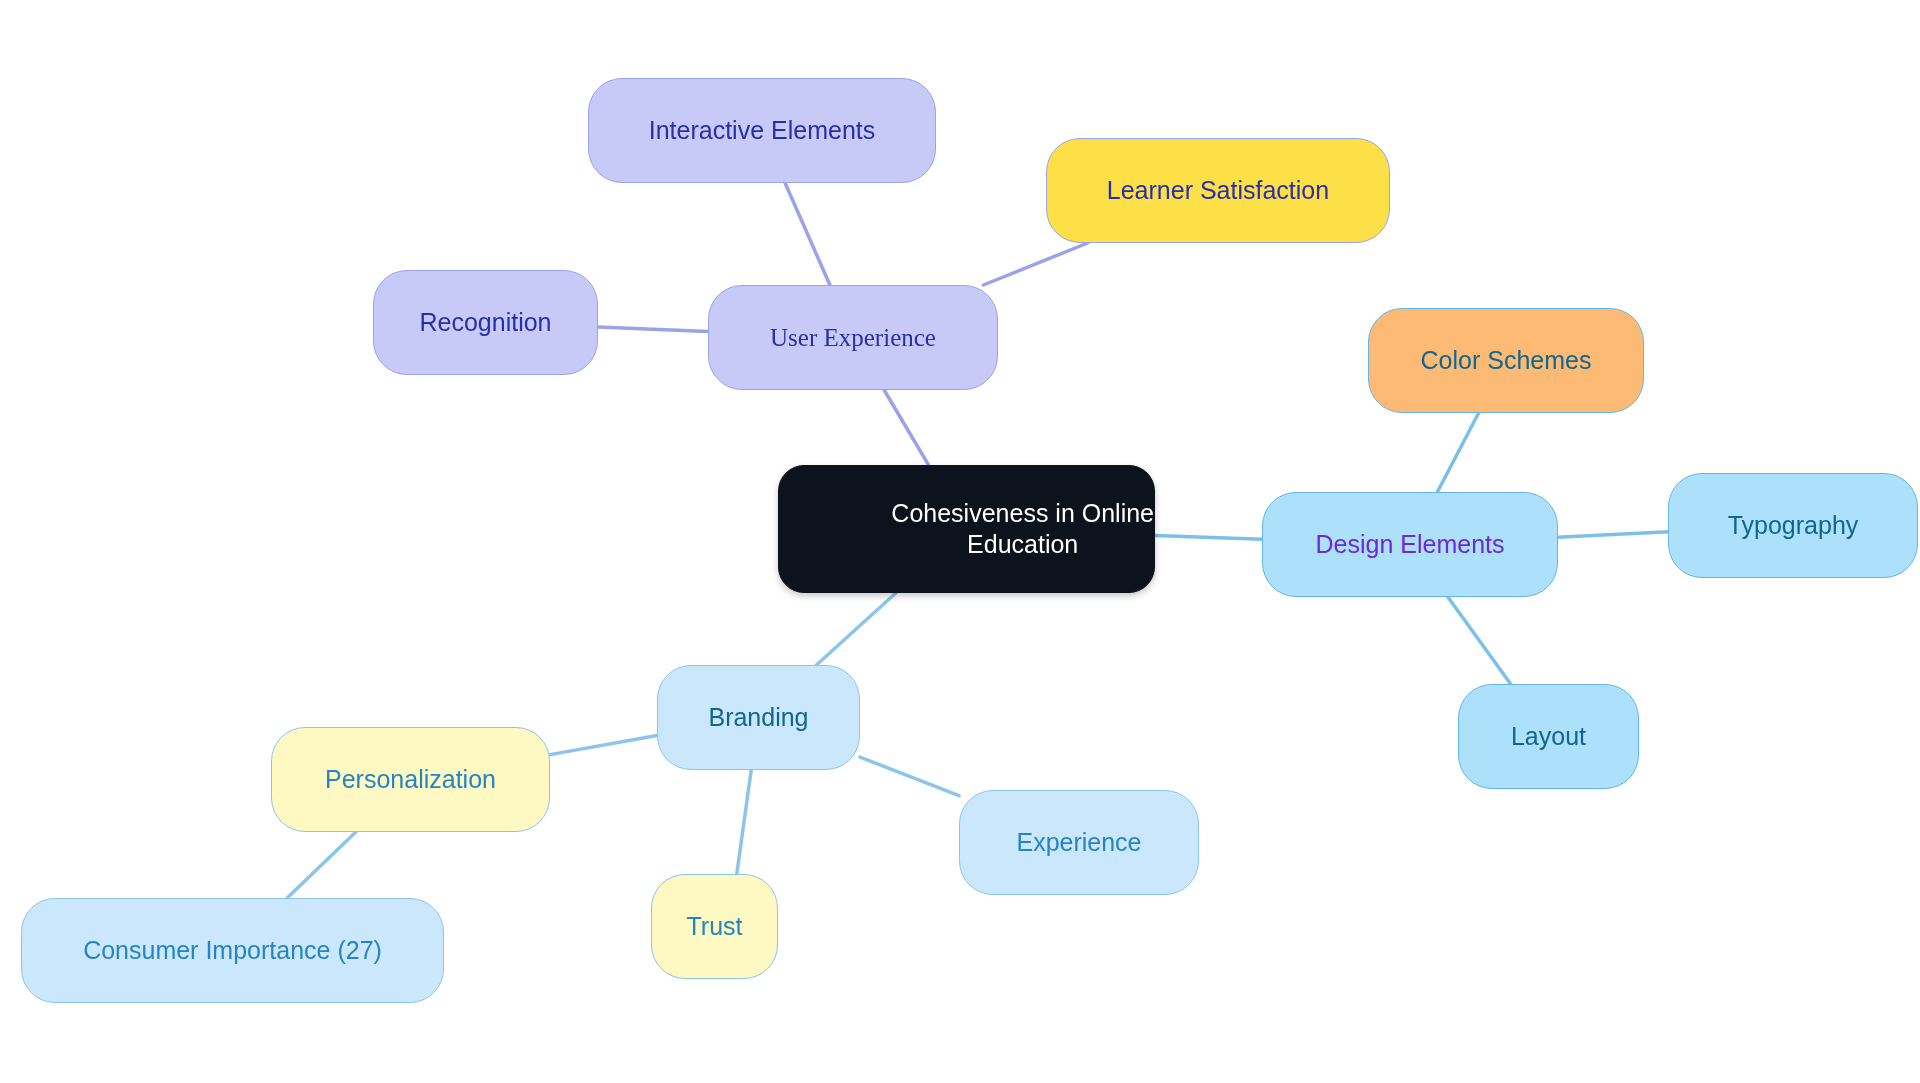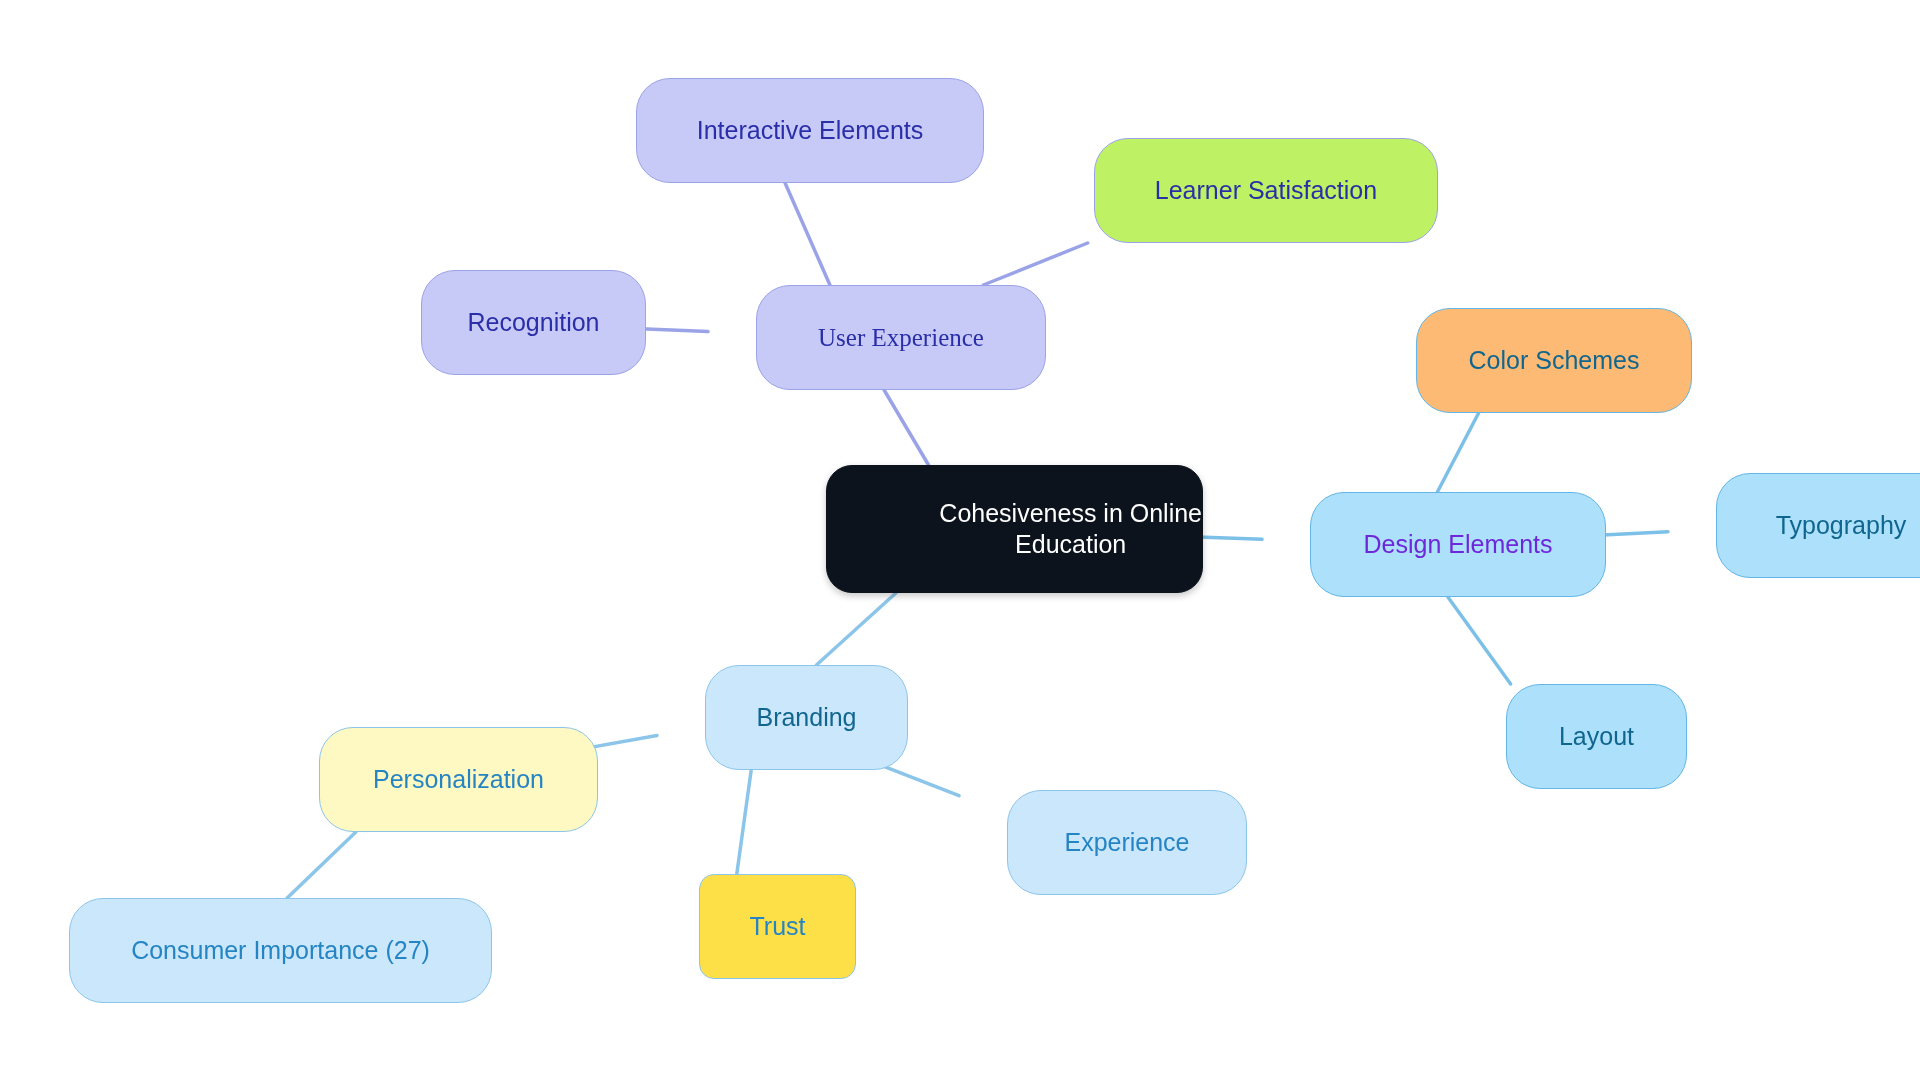--- a/index.html
+++ b/index.html
@@ -27,21 +27,20 @@
     position: absolute;
     box-sizing: border-box;
     display: flex;
     align-items: center;
     justify-content: center;
     text-align: center;
     border-style: solid;
     border-width: 1px;
     line-height: 1.25;
     white-space: pre-line;
-    margin-left: 48px;
   }
   .node-root {
     background: #0d131c;
     border-color: #0d131c;
     color: #ffffff;
     border-radius: 26px;
     font-size: 25px;
     box-shadow: 0 3px 7px rgba(0,0,0,0.22);
     justify-content: flex-end;
   }
@@ -105,25 +104,25 @@
       <line x1="657" y1="735.5833333333334" x2="550" y2="754.6465517241379" stroke="#8cc5ea" stroke-width="3.5" stroke-linecap="round"></line>
       <line x1="751.2153110047847" y1="770" x2="736.7846889952153" y2="874" stroke="#8cc5ea" stroke-width="3.5" stroke-linecap="round"></line>
       <line x1="860" y1="757.0865834633386" x2="959" y2="795.698127925117" stroke="#8cc5ea" stroke-width="3.5" stroke-linecap="round"></line>
       <line x1="355.85087719298247" y1="832" x2="287.14912280701753" y2="898" stroke="#8cc5ea" stroke-width="3.5" stroke-linecap="round"></line>
     </svg>
   <div id="node-layer">
       <div class="node node-root" style="left: 778px; top: 465px; width: 377px; height: 128px; background: rgb(13, 19, 28); color: rgb(255, 255, 255);"><span>Cohesiveness in Online
 Education</span></div>
       <div class="node node-ux" style="left: 708px; top: 285px; width: 290px; height: 105px; background: rgb(199, 201, 247); border-color: rgb(155, 163, 232); color: rgb(42, 46, 168); font-family: Liberation Serif, serif;"><span>User Experience</span></div>
       <div class="node node-ux-leaf" style="left: 588px; top: 78px; width: 348px; height: 105px; background: rgb(199, 201, 247); border-color: rgb(155, 163, 232); color: rgb(42, 46, 168);"><span>Interactive Elements</span></div>
-      <div class="node node-ux-leaf" style="left: 1046px; top: 138px; width: 344px; height: 105px; background: #bef264; border-color: rgb(155, 163, 232); color: rgb(42, 46, 168);"><span>Learner Satisfaction</span></div>
+      <div class="node node-ux-leaf" style="left: 1046px; top: 138px; width: 344px; height: 105px; background: #fde047; border-color: rgb(155, 163, 232); color: rgb(42, 46, 168);"><span>Learner Satisfaction</span></div>
       <div class="node node-ux-leaf" style="left: 373px; top: 270px; width: 225px; height: 105px; background: rgb(199, 201, 247); border-color: rgb(155, 163, 232); color: rgb(42, 46, 168);"><span>Recognition</span></div>
       <div class="node node-design" style="left: 1262px; top: 492px; width: 296px; height: 105px; background: rgb(172, 224, 251); border-color: rgb(99, 182, 229); color: #6d28d9;"><span>Design Elements</span></div>
       <div class="node node-design-leaf" style="left: 1368px; top: 308px; width: 276px; height: 105px; background: #fdba74; border-color: rgb(99, 182, 229); color: rgb(16, 102, 143);"><span>Color Schemes</span></div>
       <div class="node node-design-leaf" style="left: 1668px; top: 473px; width: 250px; height: 105px; background: rgb(172, 224, 251); border-color: rgb(99, 182, 229); color: rgb(16, 102, 143);"><span>Typography</span></div>
       <div class="node node-design-leaf" style="left: 1458px; top: 684px; width: 181px; height: 105px; background: rgb(172, 224, 251); border-color: rgb(99, 182, 229); color: rgb(16, 102, 143);"><span>Layout</span></div>
       <div class="node node-branding" style="left: 657px; top: 665px; width: 203px; height: 105px; background: rgb(203, 231, 251); border-color: rgb(140, 197, 234); color: rgb(16, 102, 143);"><span>Branding</span></div>
       <div class="node node-branding-leaf" style="left: 271px; top: 727px; width: 279px; height: 105px; background: #fef9c3; border-color: rgb(140, 197, 234); color: rgb(37, 133, 196);"><span>Personalization</span></div>
-      <div class="node node-branding-leaf" style="left: 651px; top: 874px; width: 157px; height: 105px; background: #fde047; border-color: rgb(140, 197, 234); color: rgb(37, 133, 196); border-radius: 15px;"><span>Trust</span></div>
+      <div class="node node-branding-leaf" style="left: 651px; top: 874px; width: 127px; height: 105px; background: #fef9c3; border-color: rgb(140, 197, 234); color: rgb(37, 133, 196);"><span>Trust</span></div>
       <div class="node node-branding-leaf" style="left: 959px; top: 790px; width: 240px; height: 105px; background: rgb(203, 231, 251); border-color: rgb(140, 197, 234); color: rgb(37, 133, 196);"><span>Experience</span></div>
       <div class="node node-branding-leaf" style="left: 21px; top: 898px; width: 423px; height: 105px; background: rgb(203, 231, 251); border-color: rgb(140, 197, 234); color: rgb(37, 133, 196);"><span>Consumer Importance (27)</span></div>
     </div>
 </div>
 
 </body></html>

